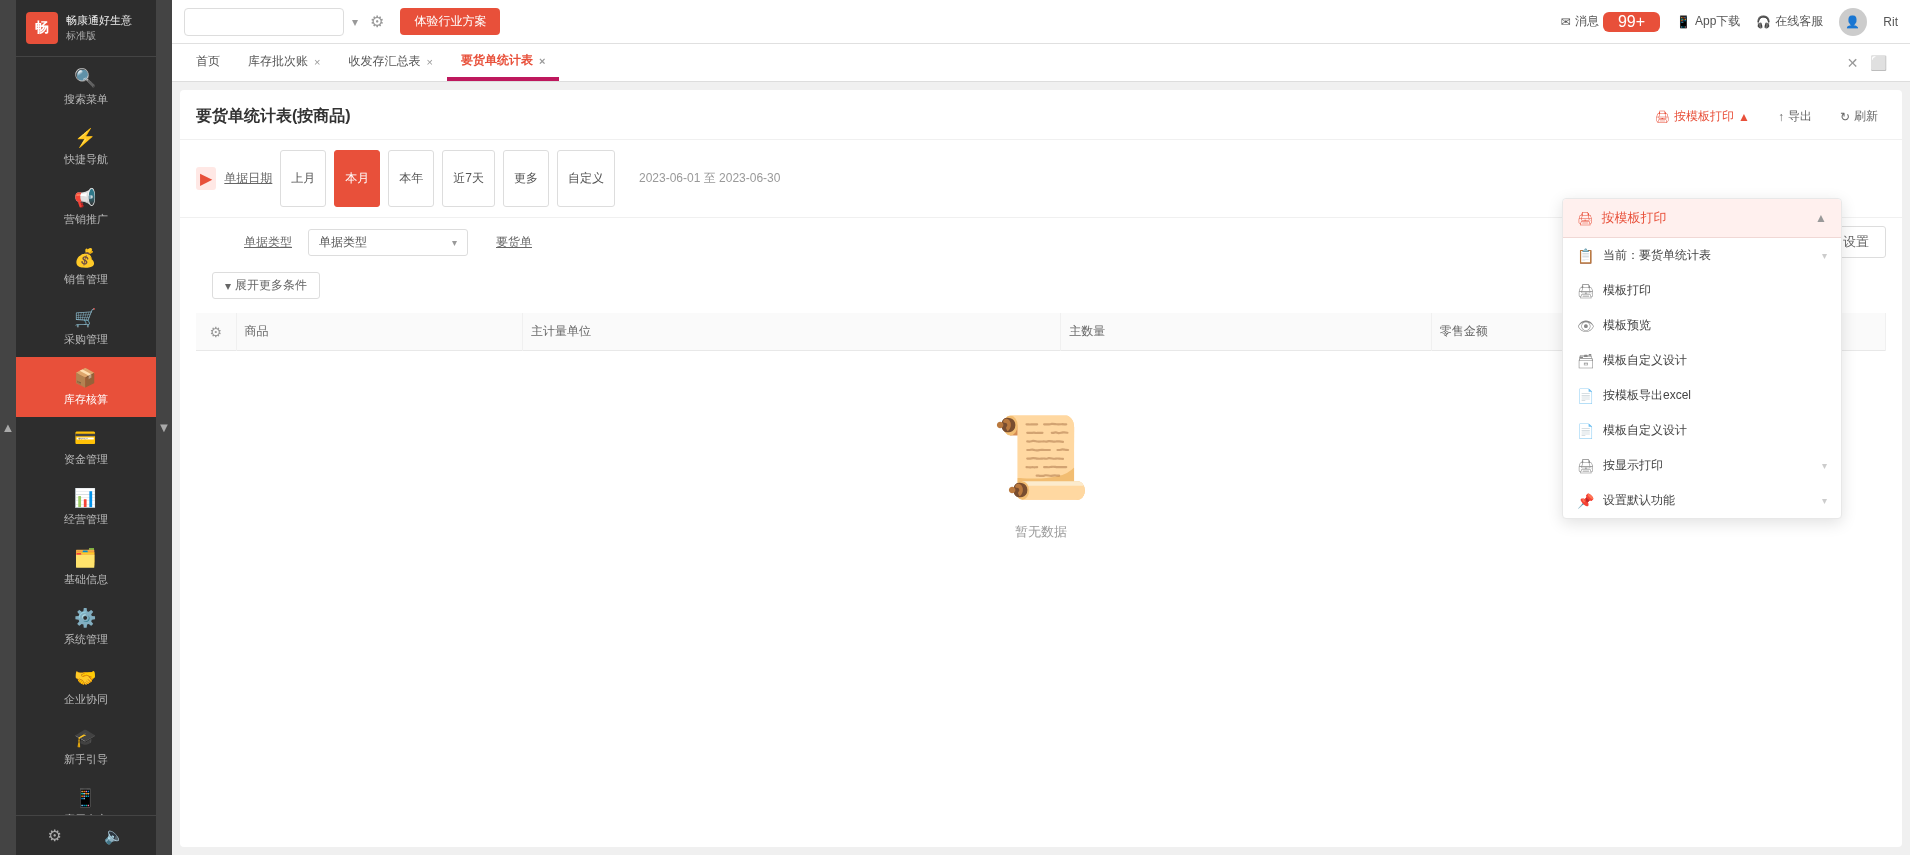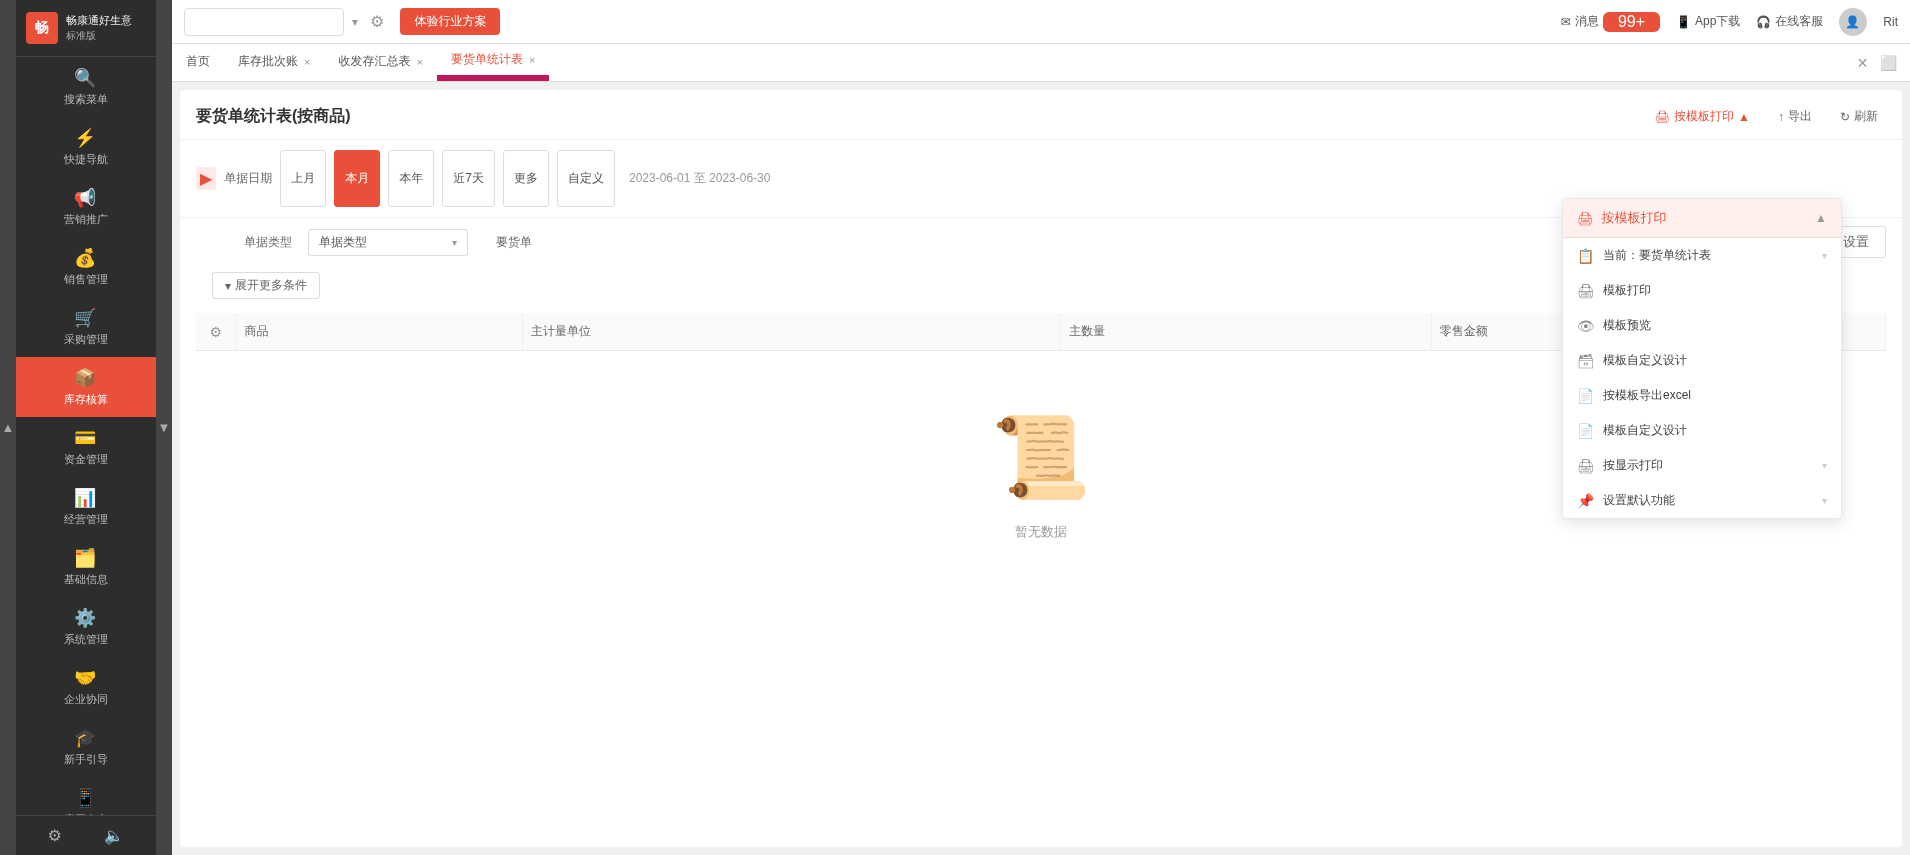--- a/index.html
+++ b/index.html
@@ -30,44 +30,44 @@
     .topbar-arrow { color: #999; cursor: pointer; font-size: 12px; }
     .topbar-gear { color: #999; cursor: pointer; font-size: 16px; margin-left: 4px; }
     .topbar-trial { background: #e8503a; color: white; border: none; padding: 5px 14px; border-radius: 4px; font-size: 12px; cursor: pointer; margin-left: 8px; }
     .topbar-right { margin-left: auto; display: flex; align-items: center; gap: 16px; color: #555; font-size: 12px; }
     .topbar-msg { display: flex; align-items: center; gap: 4px; cursor: pointer; position: relative; }
     .badge { background: #e8503a; color: white; border-radius: 6px; font-size: 16px; padding: 1px 15px; }
     .topbar-link { display: flex; align-items: center; gap: 4px; cursor: pointer; color: #555; }
     .user-avatar { width: 28px; height: 28px; border-radius: 50%; background: #ccc; display: flex; align-items: center; justify-content: center; font-size: 12px; color: #666; cursor: pointer; }
 
     
-    .tabs-bar { background: white; height: 38px; display: flex; align-items: stretch; border-bottom: 1px solid #ddd; flex-shrink: 0; padding: 0 0; }
+    .tabs-bar { background: white; height: 38px; display: flex; align-items: stretch; border-bottom: 1px solid #ddd; flex-shrink: 0; padding: 0 10px; }
     .tab { display: flex; align-items: center; padding: 0 14px; font-size: 12px; color: #555; cursor: pointer; border-bottom: 2px solid transparent; gap: 6px; white-space: nowrap; }
-    .tab.active { color: #e8503a; border-bottom: 6px solid #be185d; font-weight: 400; }
+    .tab.active { color: #e8503a; border-bottom: 4px solid #be185d; font-weight: 700; }
     .tab-close { color: #999; font-size: 11px; cursor: pointer; }
     .tab-controls { margin-left: auto; display: flex; align-items: center; gap: 4px; padding-right: 8px; }
     .tab-ctrl-btn { color: #999; cursor: pointer; font-size: 14px; padding: 4px; }
 
     
     .page-content { flex: 1; overflow: auto; background: white; margin: 8px; border-radius: 4px; padding: 0; position: relative; }
 
     
     .page-header { padding: 14px 16px 10px; display: flex; align-items: center; justify-content: space-between; border-bottom: 1px solid #f0f0f0; }
     .page-title { font-size: 16px; font-weight: bold; color: #333; }
     .page-actions { display: flex; align-items: center; gap: 12px; }
     .action-btn { display: flex; align-items: center; gap: 4px; font-size: 12px; color: #666; cursor: pointer; padding: 4px 8px; border-radius: 3px; }
     .action-btn.primary-btn { color: #e8503a; }
 
     
     .filter-bar { padding: 10px 16px; display: flex; align-items: center; gap: 8px; flex-wrap: wrap; border-bottom: 1px solid #f0f0f0; }
     .filter-arrow { color: #e8503a; font-size: 16px; cursor: pointer; background: #ffe8e5; border-radius: 3px; padding: 2px 4px; }
-    .filter-label { font-size: 12px; color: #666; }
+    .filter-label { font-size: 12px; color: #666; text-decoration: underline; }
     .date-btn { padding: 19px 10px; border: 1px solid #ddd; border-radius: 3px; font-size: 12px; cursor: pointer; color: #555; background: white; }
     .date-btn.active { background: #e8503a; color: white; border-color: #e8503a; }
-    .date-range { font-size: 12px; color: #999; margin-left: 6px; }
+    .date-range { font-size: 12px; color: #999; margin-left: 16px; }
     .filter-select { display: flex; align-items: center; gap: 4px; border: 1px solid #ddd; border-radius: 3px; padding: 4px 10px; font-size: 12px; color: #555; cursor: pointer; background: white; min-width: 160px; }
     .filter-select-arrow { color: #999; font-size: 10px; }
     .expand-btn { display: flex; align-items: center; gap: 4px; font-size: 12px; color: #666; cursor: pointer; padding: 4px 12px; border: 1px solid #ddd; border-radius: 3px; background: white; margin: 6px 16px; }
 
     
     .table-container { padding: 0 16px; }
     .data-table { width: 100%; border-collapse: collapse; font-size: 12px; }
     .data-table thead tr { background: #fafafa; border-bottom: 1px solid #e8e8e8; }
     .data-table th { padding: 10px 8px; text-align: left; color: #666; font-weight: normal; border-right: 1px solid #f0f0f0; }
     .data-table th:first-child { width: 40px; text-align: center; }

